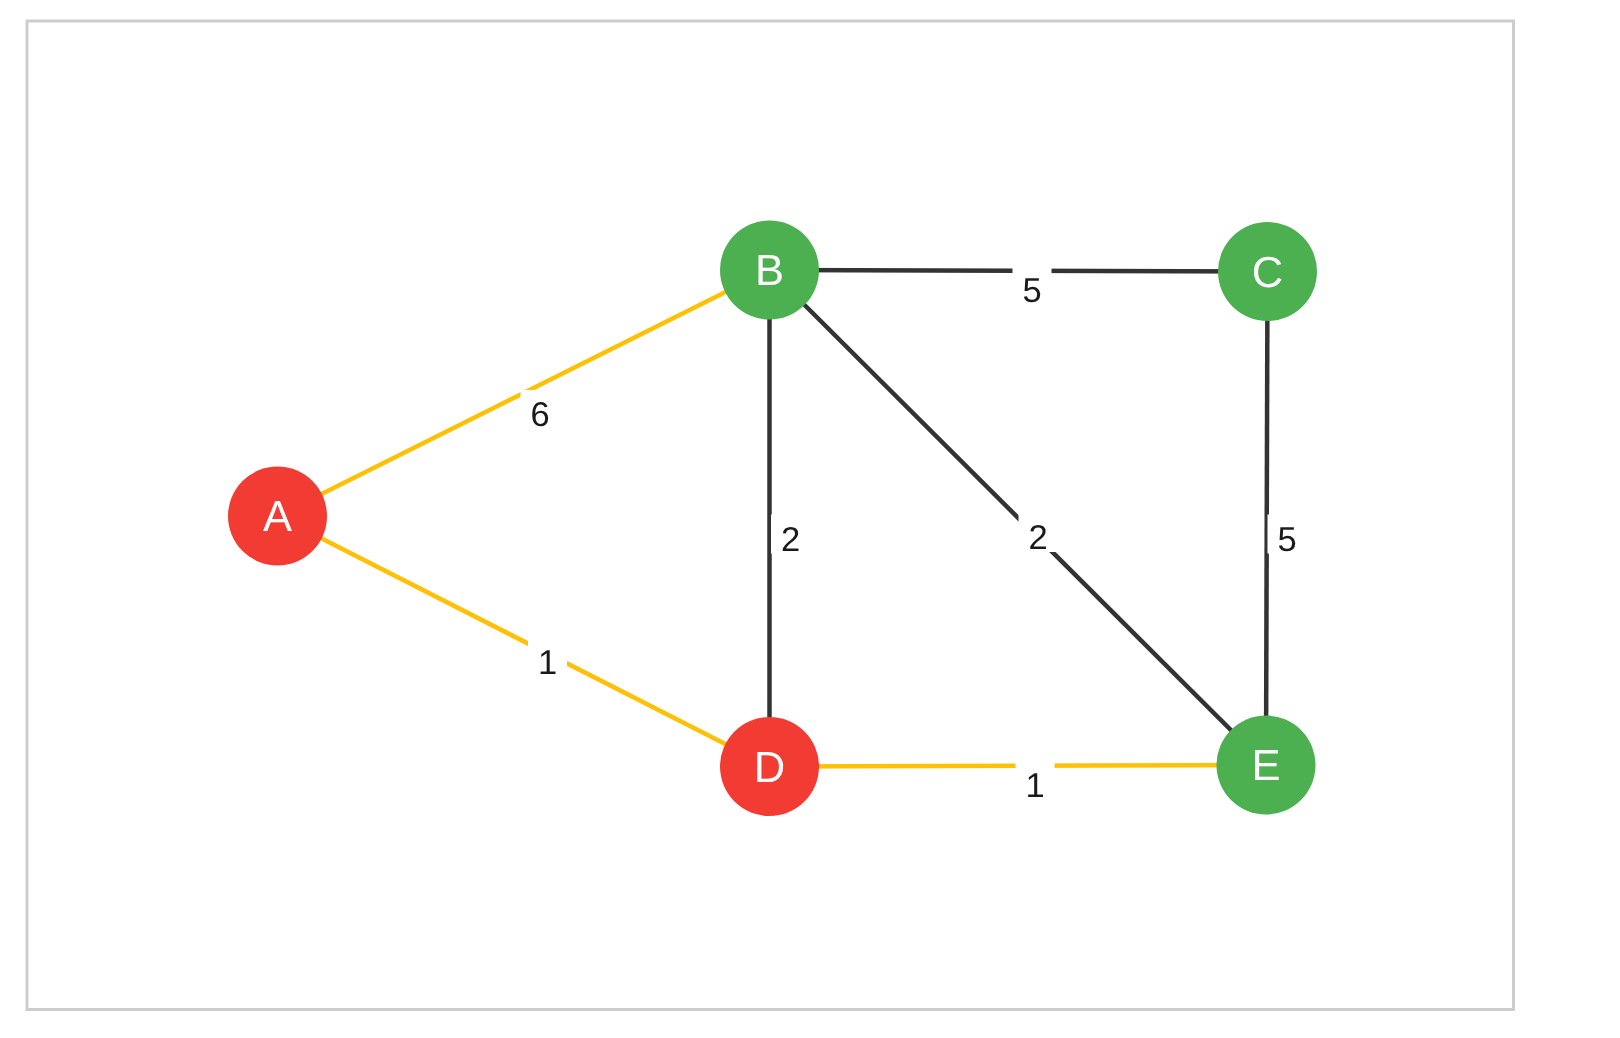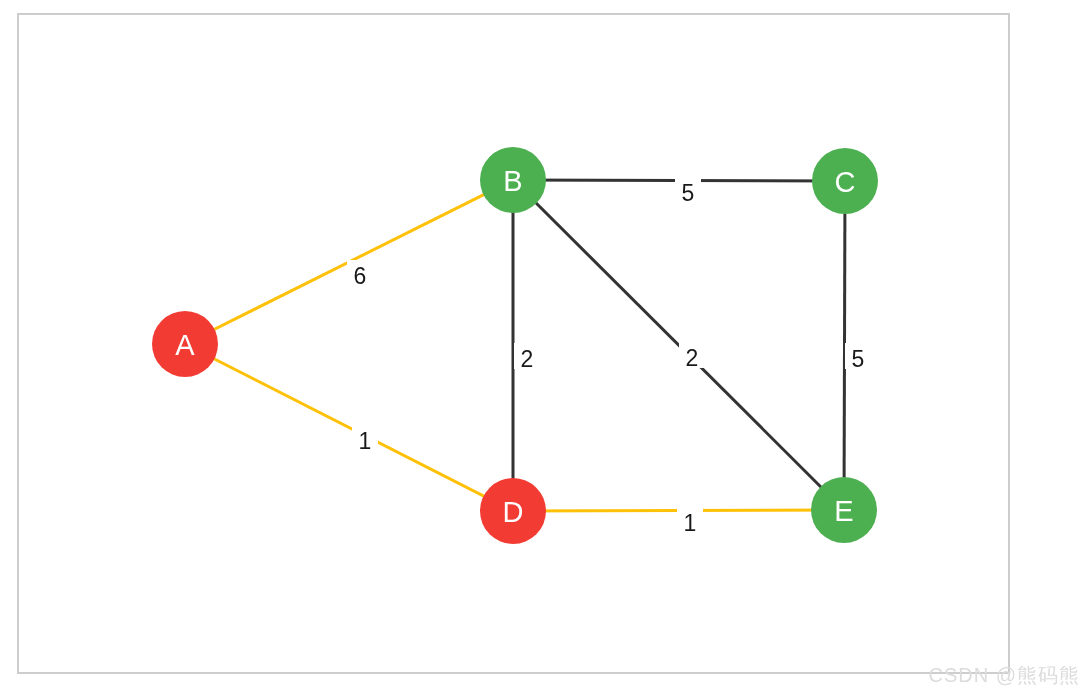--- a/index.html
+++ b/index.html
@@ -93,14 +93,13 @@
         <circle cx="513" cy="180" r="33" fill="#4caf50"></circle>
         <text x="513" y="181" fill="#ffffff" text-anchor="middle" dominant-baseline="central" class="node-label">B</text>
         <circle cx="845" cy="181" r="33" fill="#4caf50"></circle>
         <text x="845" y="182" fill="#ffffff" text-anchor="middle" dominant-baseline="central" class="node-label">C</text>
         <circle cx="513" cy="511" r="33" fill="#f23c33"></circle>
         <text x="513" y="512" fill="#ffffff" text-anchor="middle" dominant-baseline="central" class="node-label">D</text>
         <circle cx="844" cy="510" r="33" fill="#4caf50"></circle>
         <text x="844" y="511" fill="#ffffff" text-anchor="middle" dominant-baseline="central" class="node-label">E</text>
       </g>
     </svg>
-  <div class="watermark" style="color: rgb(220, 220, 220);">CSDN @熊码熊</div>
 </div>
 
 </body></html>

